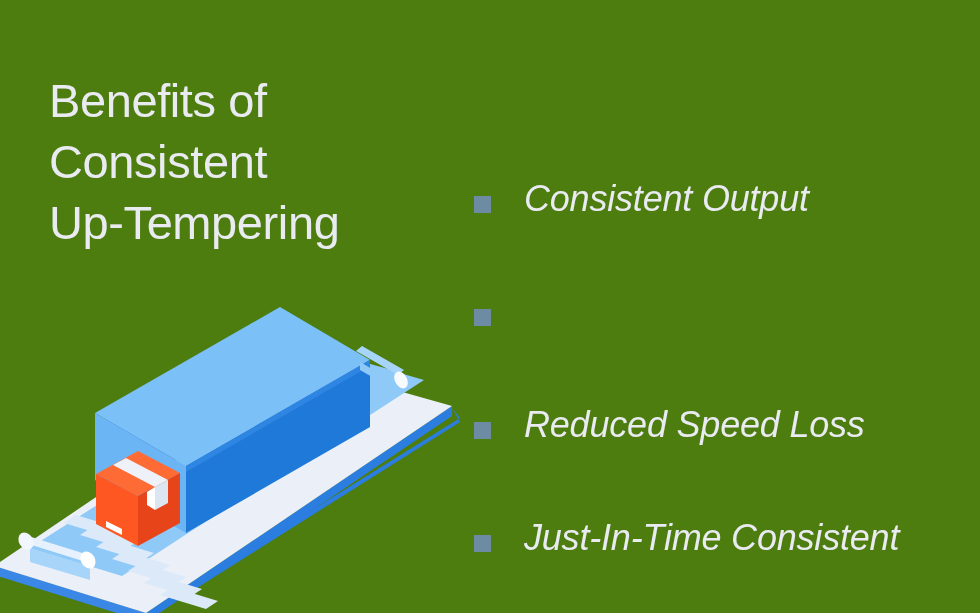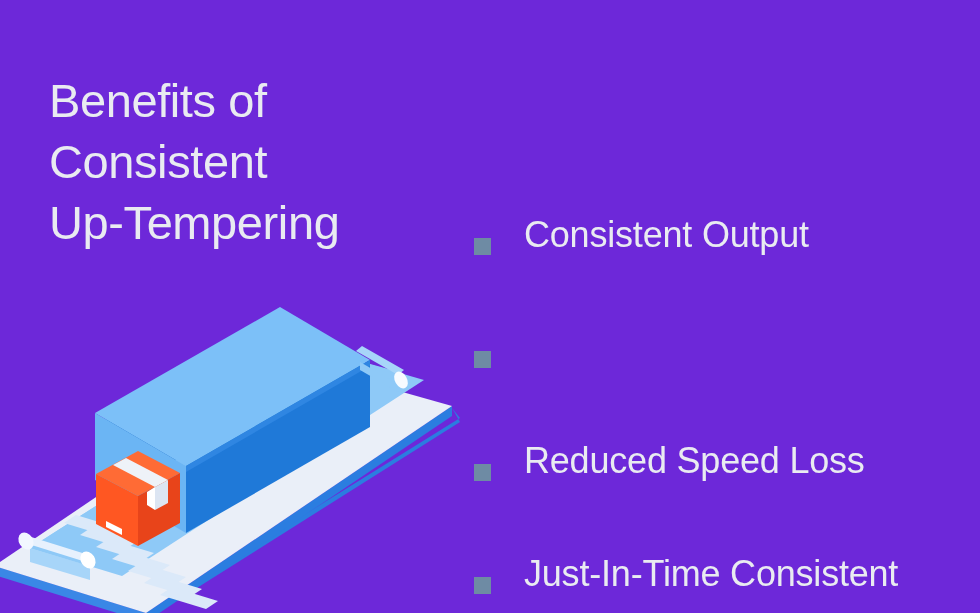--- a/index.html
+++ b/index.html
@@ -5,21 +5,21 @@
   html, body {
     margin: 0;
     padding: 0;
     background: #1e2749;
   }
   #slide {
     position: relative;
     width: 980px;
     height: 613px;
     overflow: hidden;
-    background: #6d28d9;
+    background: #4d7c0f;
     font-family: "Liberation Sans", sans-serif;
     -webkit-font-smoothing: antialiased;
   }
 
   
   #title-block {
     position: absolute;
     left: 49px;
     top: 70px;
     width: 420px;
@@ -36,22 +36,23 @@
 
   
   #benefits-list {
     position: absolute;
     left: 474px;
     top: 142px;
     width: 500px;
   }
   .benefit-item {
     display: flex;
-    align-items: flex-end;
+    align-items: center;
     height: 113px;
+    font-style: italic;
   }
   .benefit-marker {
     width: 17px;
     height: 17px;
     background: #6e8ba4;
     margin-top: 12px;
     flex: 0 0 auto;
   }
   .benefit-label {
     margin-left: 33px;

